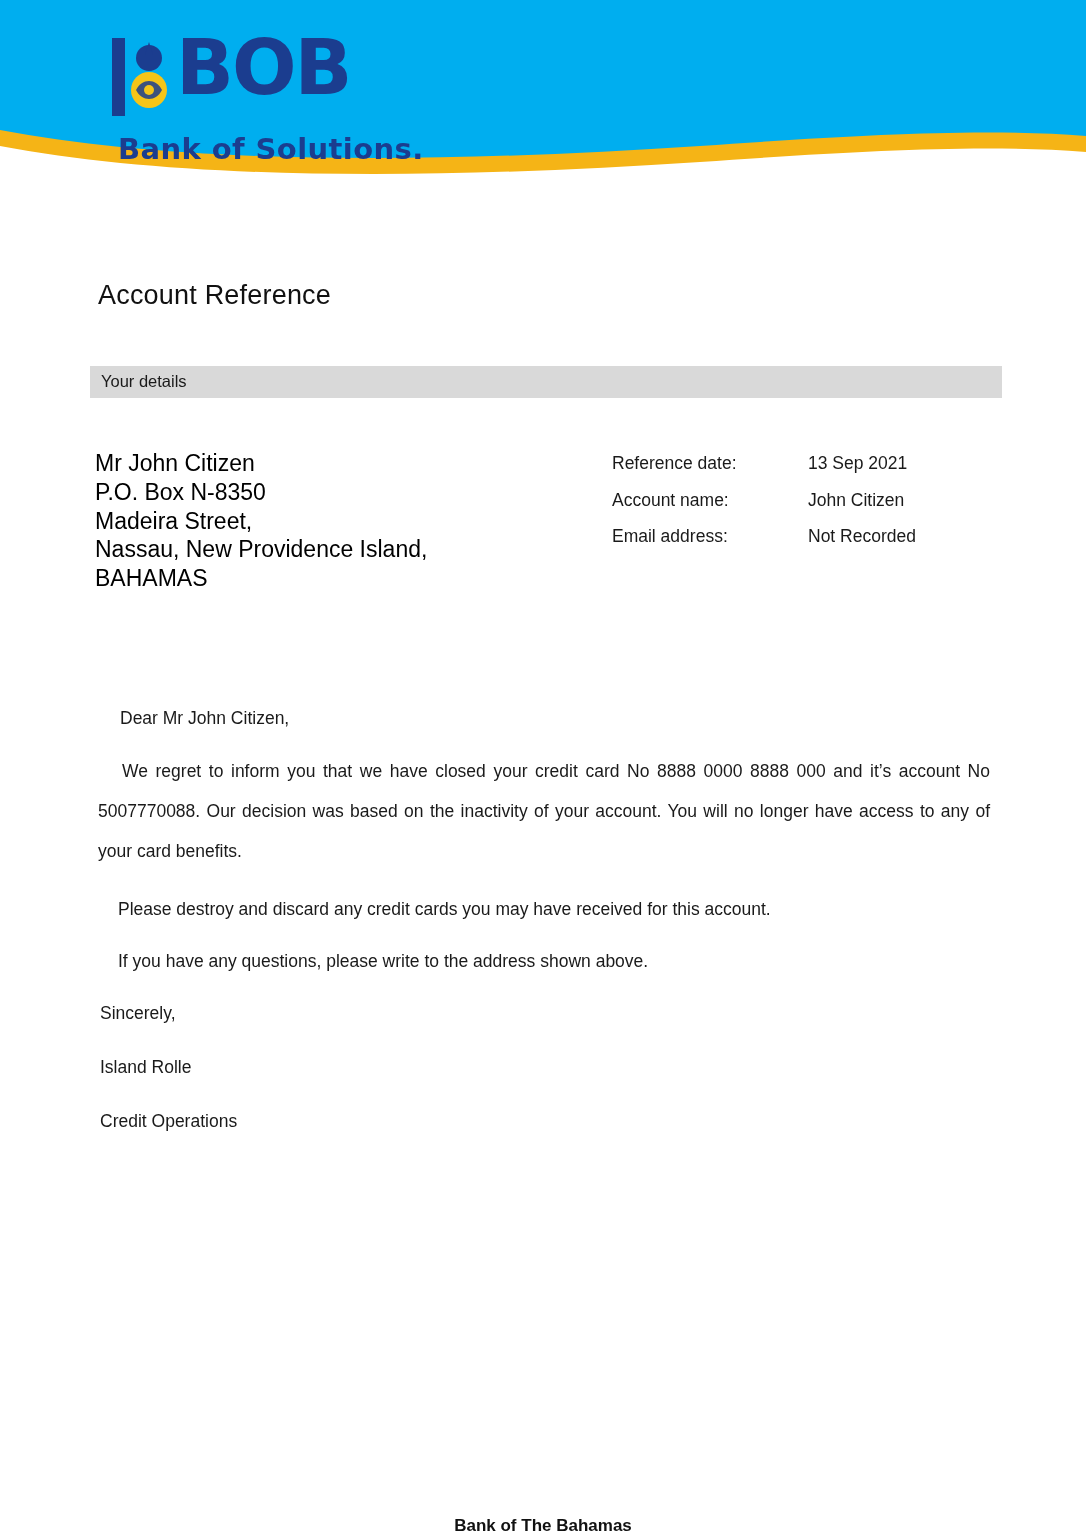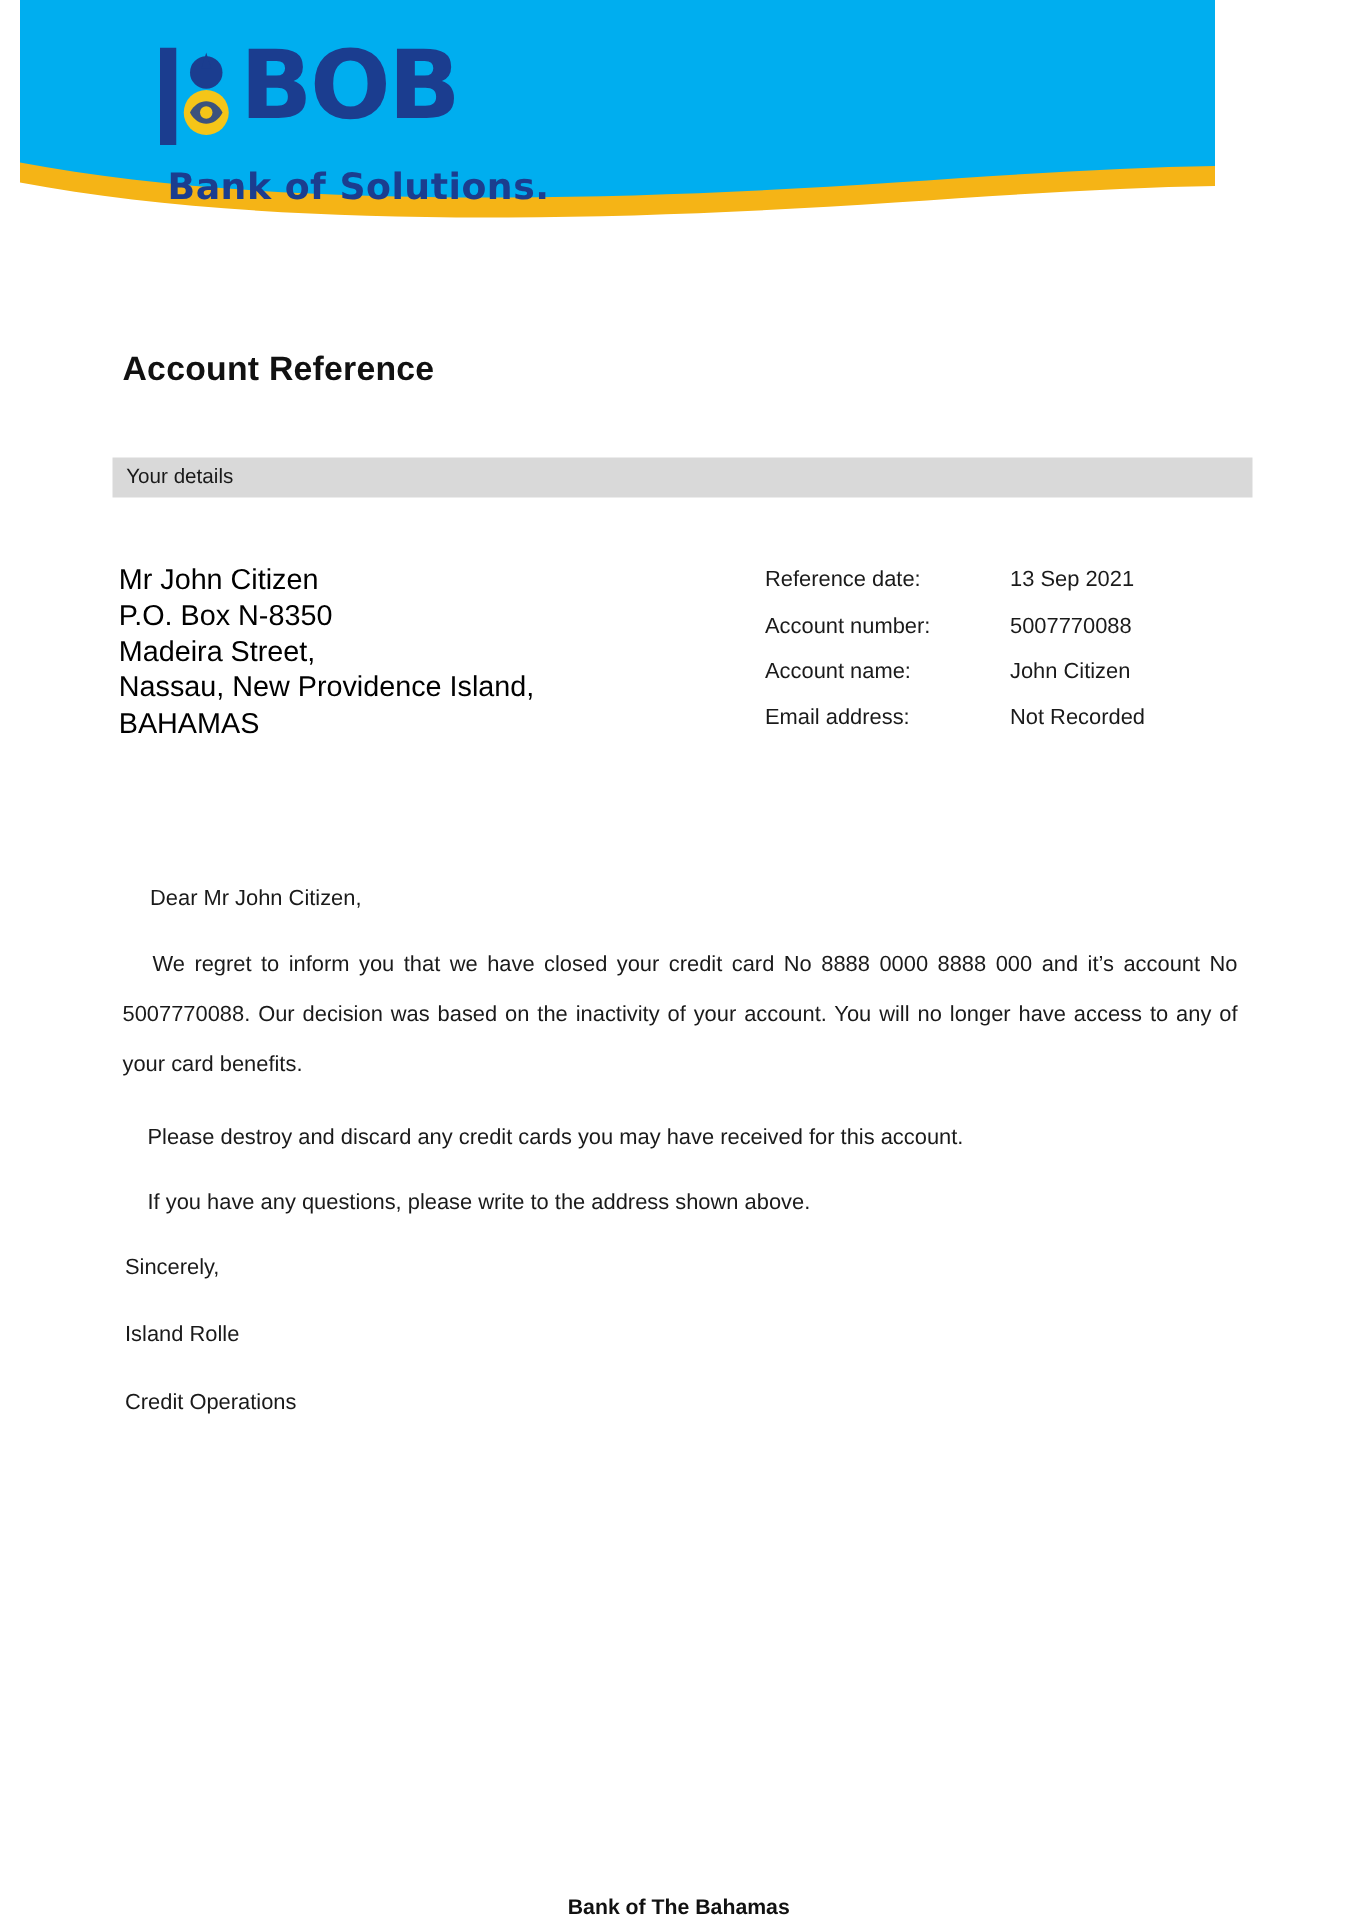--- a/index.html
+++ b/index.html
@@ -13,22 +13,22 @@
     height: 1536px;
     position: relative;
     font-family: "Liberation Sans", sans-serif;
     color: #1a1a1a;
     overflow: hidden;
   }
 
   
   .header {
     position: absolute;
-    top: 0; left: 16px;
-    width: 956px;
+    top: 0; left: 0;
+    width: 1086px;
     height: 176px;
     overflow: hidden;
   }
   .header-blue {
     position: absolute;
     top: 0; left: 0;
     width: 1086px;
     height: 160px;
     background: #00AEEF;
   }
@@ -80,21 +80,21 @@
     position: absolute;
     top: 176px;
     left: 0;
     width: 1086px;
   }
   .page-title {
     position: absolute;
     top: 104px;
     left: 98px;
     font-size: 27px;
-    font-weight: bold;
+    font-weight: normal;
     color: #111;
     letter-spacing: 0.2px;
   }
   .section-bar {
     position: absolute;
     top: 190px;
     left: 90px;
     width: 912px;
     height: 32px;
     background: #d9d9d9;
@@ -218,24 +218,20 @@
   </div>
 
   <div class="details">
     <table>
       <tbody>
         <tr>
           <td class="label">Reference date:</td>
           <td class="value">13 Sep 2021</td>
         </tr>
         <tr>
-          <td class="label">Account number:</td>
-          <td class="value">5007770088</td>
-        </tr>
-        <tr>
           <td class="label">Account name:</td>
           <td class="value">John Citizen</td>
         </tr>
         <tr>
           <td class="label">Email address:</td>
           <td class="value">Not Recorded</td>
         </tr>
       </tbody>
     </table>
   </div>

